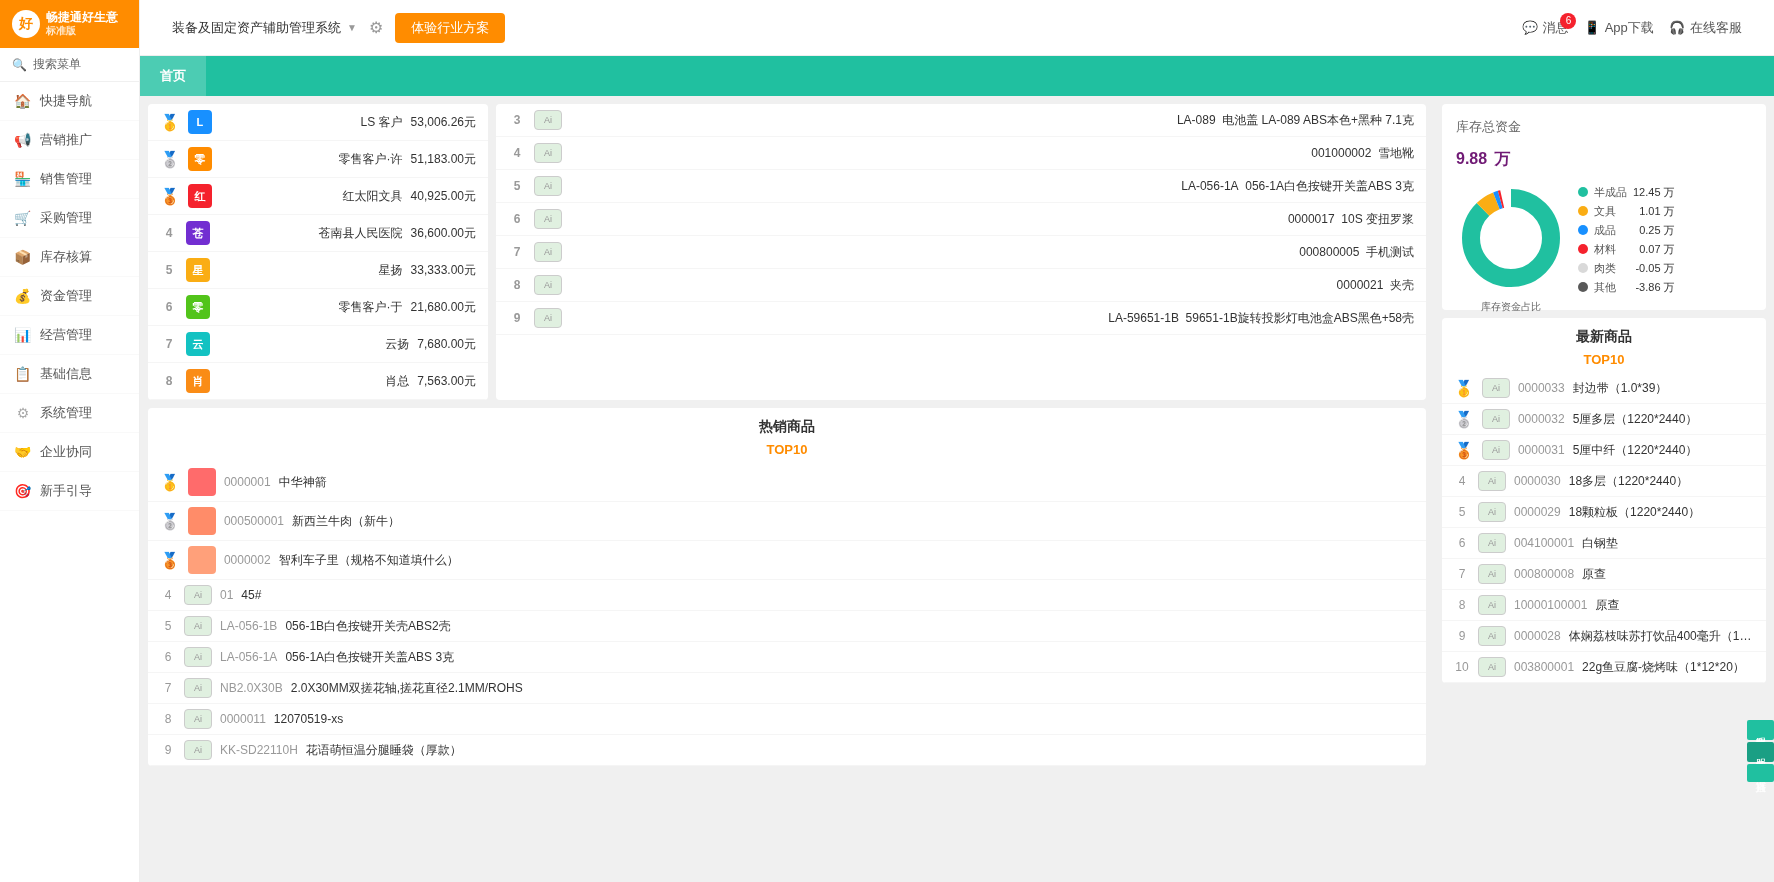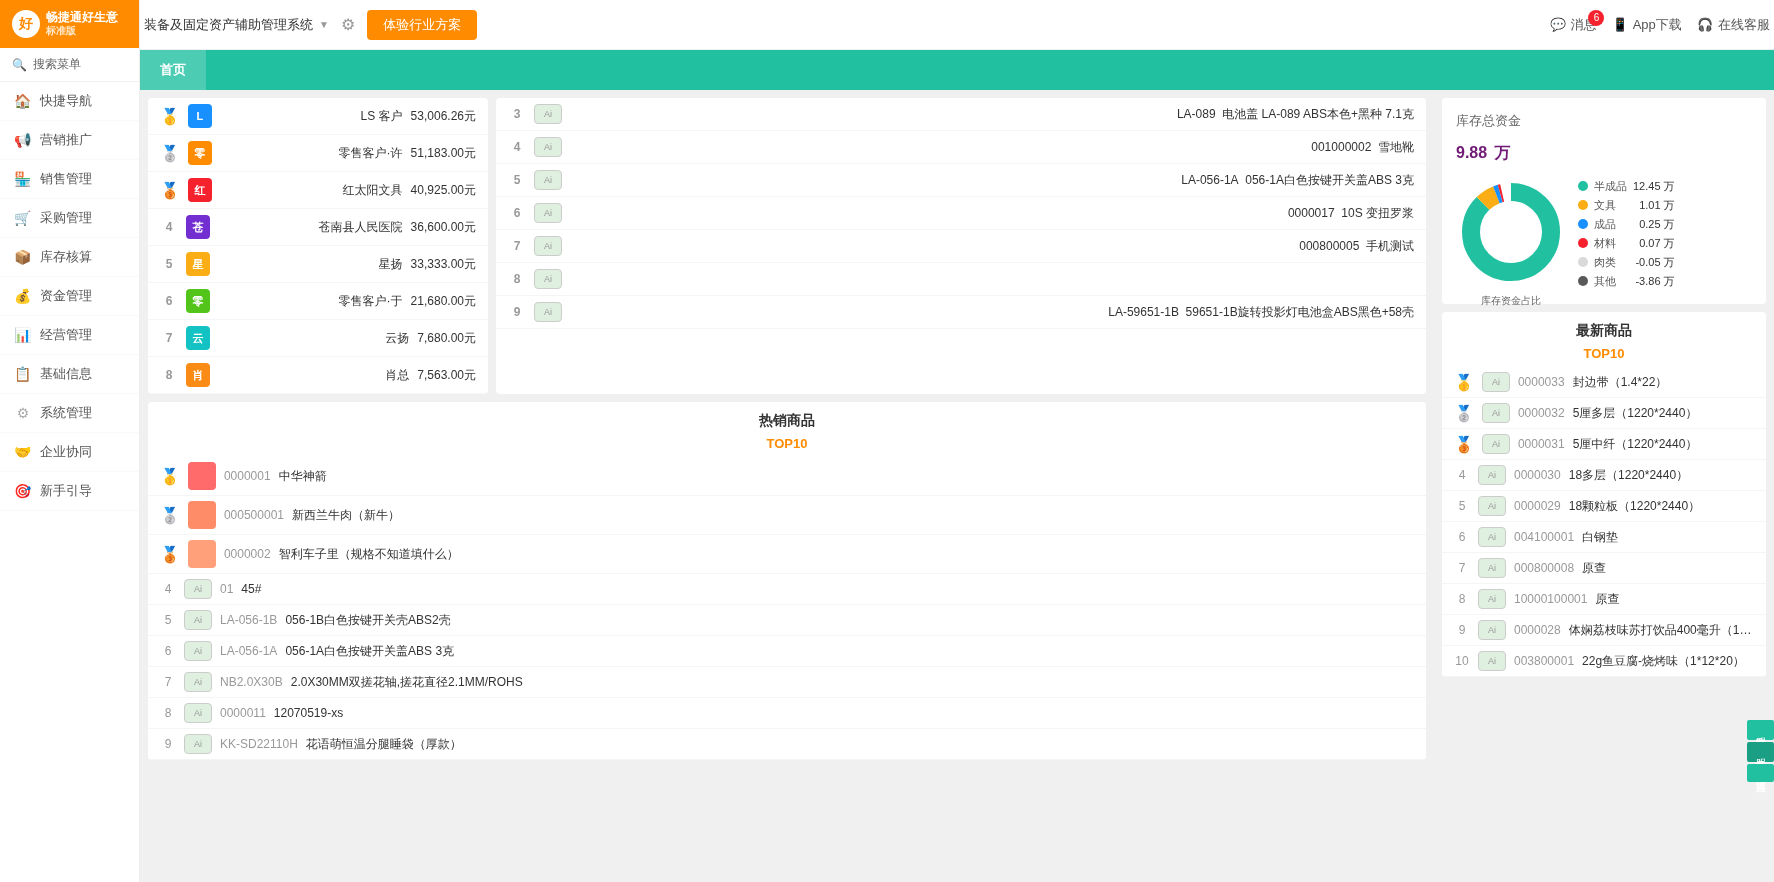--- a/index.html
+++ b/index.html
@@ -52,26 +52,26 @@
     }
 
     
     .main-container {
       flex: 1;
       display: flex;
       flex-direction: column;
       min-width: 0;
     }
     .topbar {
-      height: 50px;
+      height: 56px;
       background: #fff;
       border-bottom: 1px solid #eee;
       display: flex;
       align-items: center;
-      padding: 0 4px;
+      padding: 0 32px;
       gap: 12px;
     }
     .topbar-system-name {
       font-size: 13px;
       color: #333;
       display: flex;
       align-items: center;
       gap: 6px;
     }
     .topbar-system-name .chevron { color: #999; font-size: 10px; }
@@ -518,20 +518,21 @@
     <span class="rank-name">0000017&nbsp;&nbsp;10S 变扭罗浆</span>
   </div>
               <div class="ranking-row">
     <span class="rank-num">7</span>
     <div class="prod-img-placeholder">Ai</div>
     <span class="rank-name">000800005&nbsp;&nbsp;手机测试</span>
   </div>
               <div class="ranking-row">
     <span class="rank-num">8</span>
     <div class="prod-img-placeholder">Ai</div>
+    <span class="rank-name">0000021&nbsp;&nbsp;夹壳</span>
   </div>
               <div class="ranking-row">
     <span class="rank-num">9</span>
     <div class="prod-img-placeholder">Ai</div>
     <span class="rank-name">LA-59651-1B&nbsp;&nbsp;59651-1B旋转投影灯电池盒ABS黑色+58壳</span>
   </div>
             </div>
         </div>
       </div>
 
@@ -655,21 +656,21 @@
       <div class="panel newprod-panel">
         <div class="panel-header">
           <span>最新商品</span>
           <span class="top10-badge">TOP10</span>
         </div>
         <div id="new-products-list">
             <div class="newprod-row">
     <span class="rank-medal">🥇</span>
     <div class="prod-img-placeholder">Ai</div>
     <span class="prod-code">0000033</span>
-    <span class="prod-name">封边带（1.4*22）</span>
+    <span class="prod-name">封边带（1.0*39）</span>
   </div>
             <div class="newprod-row">
     <span class="rank-medal">🥈</span>
     <div class="prod-img-placeholder">Ai</div>
     <span class="prod-code">0000032</span>
     <span class="prod-name">5厘多层（1220*2440）</span>
   </div>
             <div class="newprod-row">
     <span class="rank-medal">🥉</span>
     <div class="prod-img-placeholder">Ai</div>

